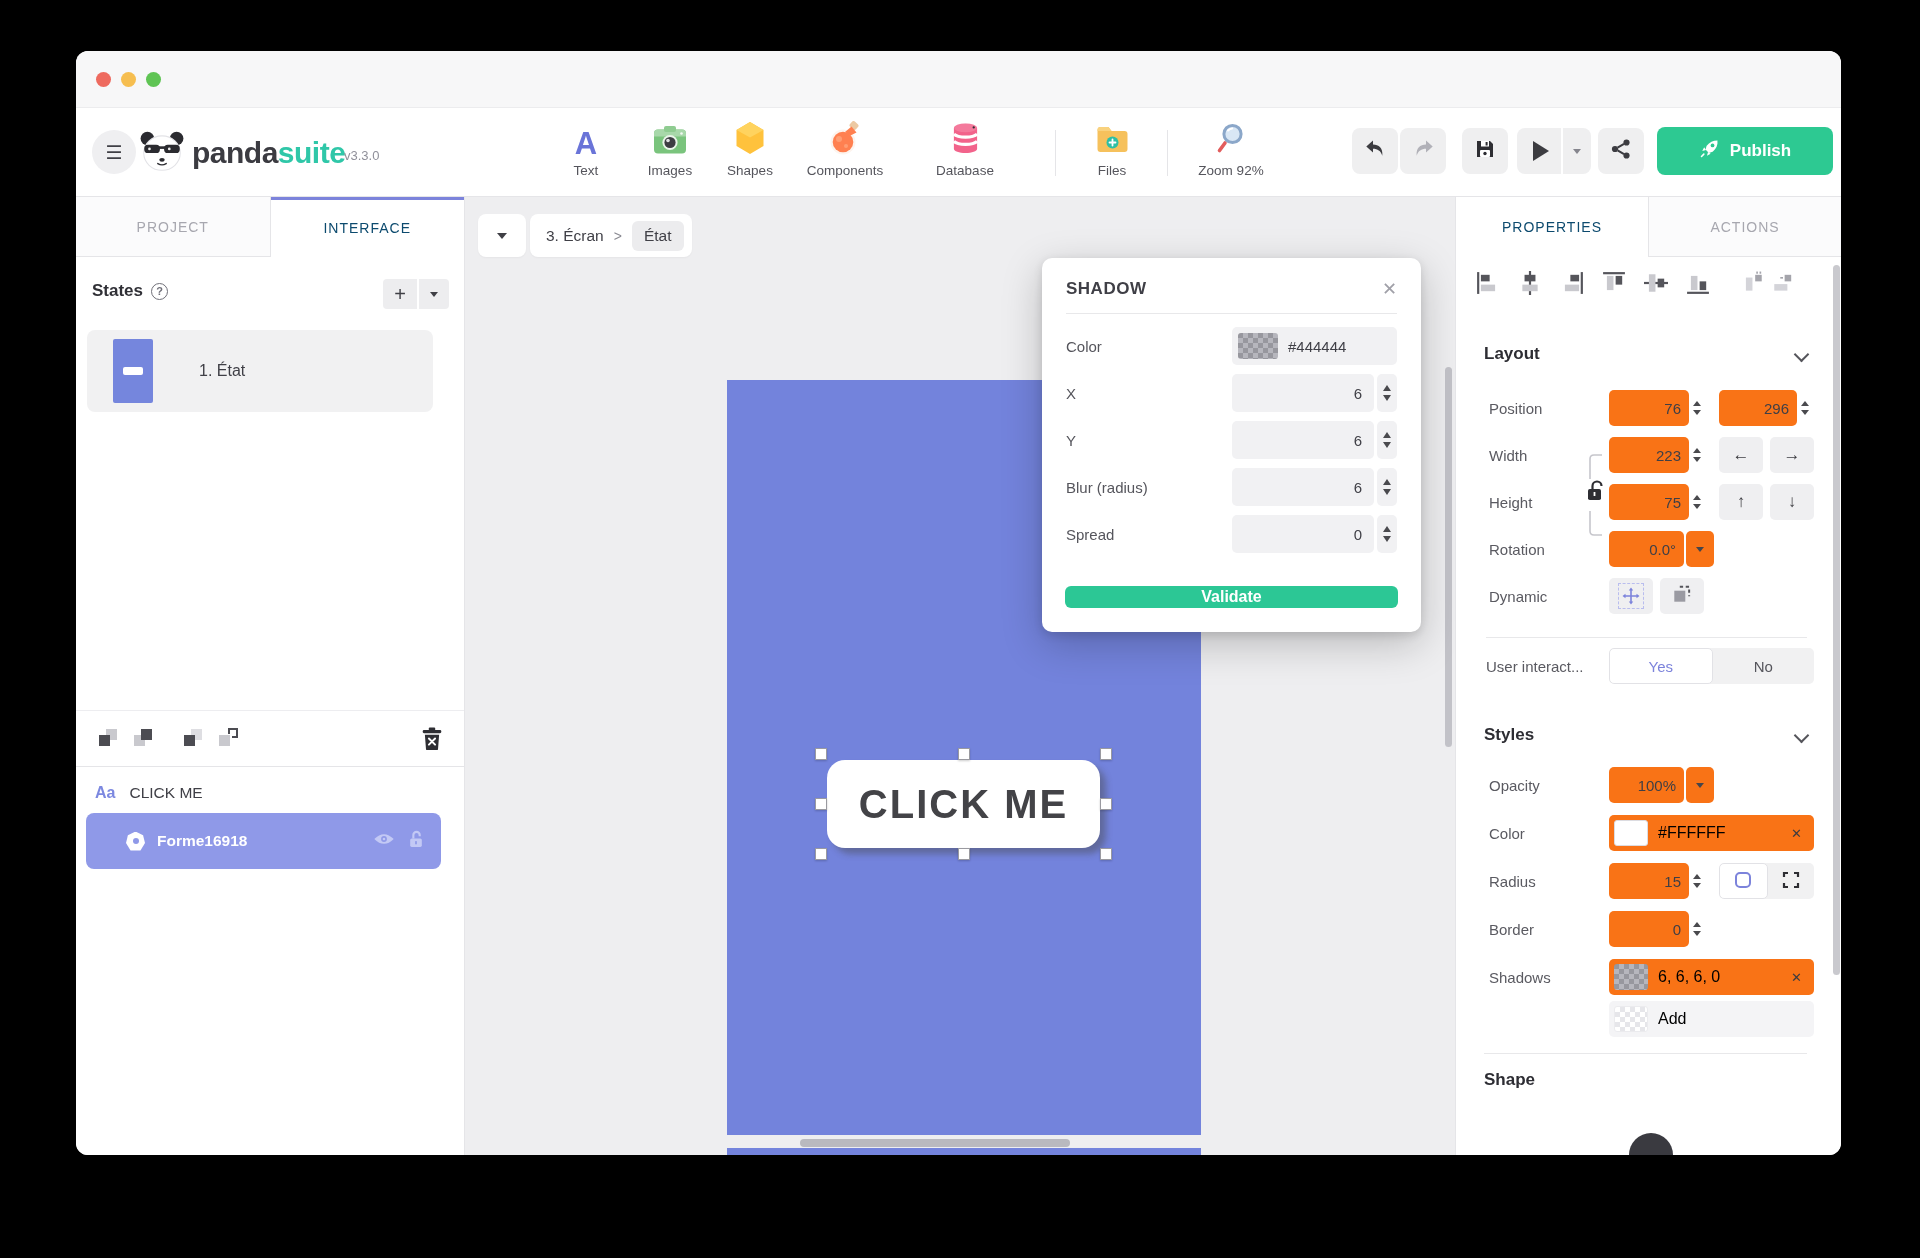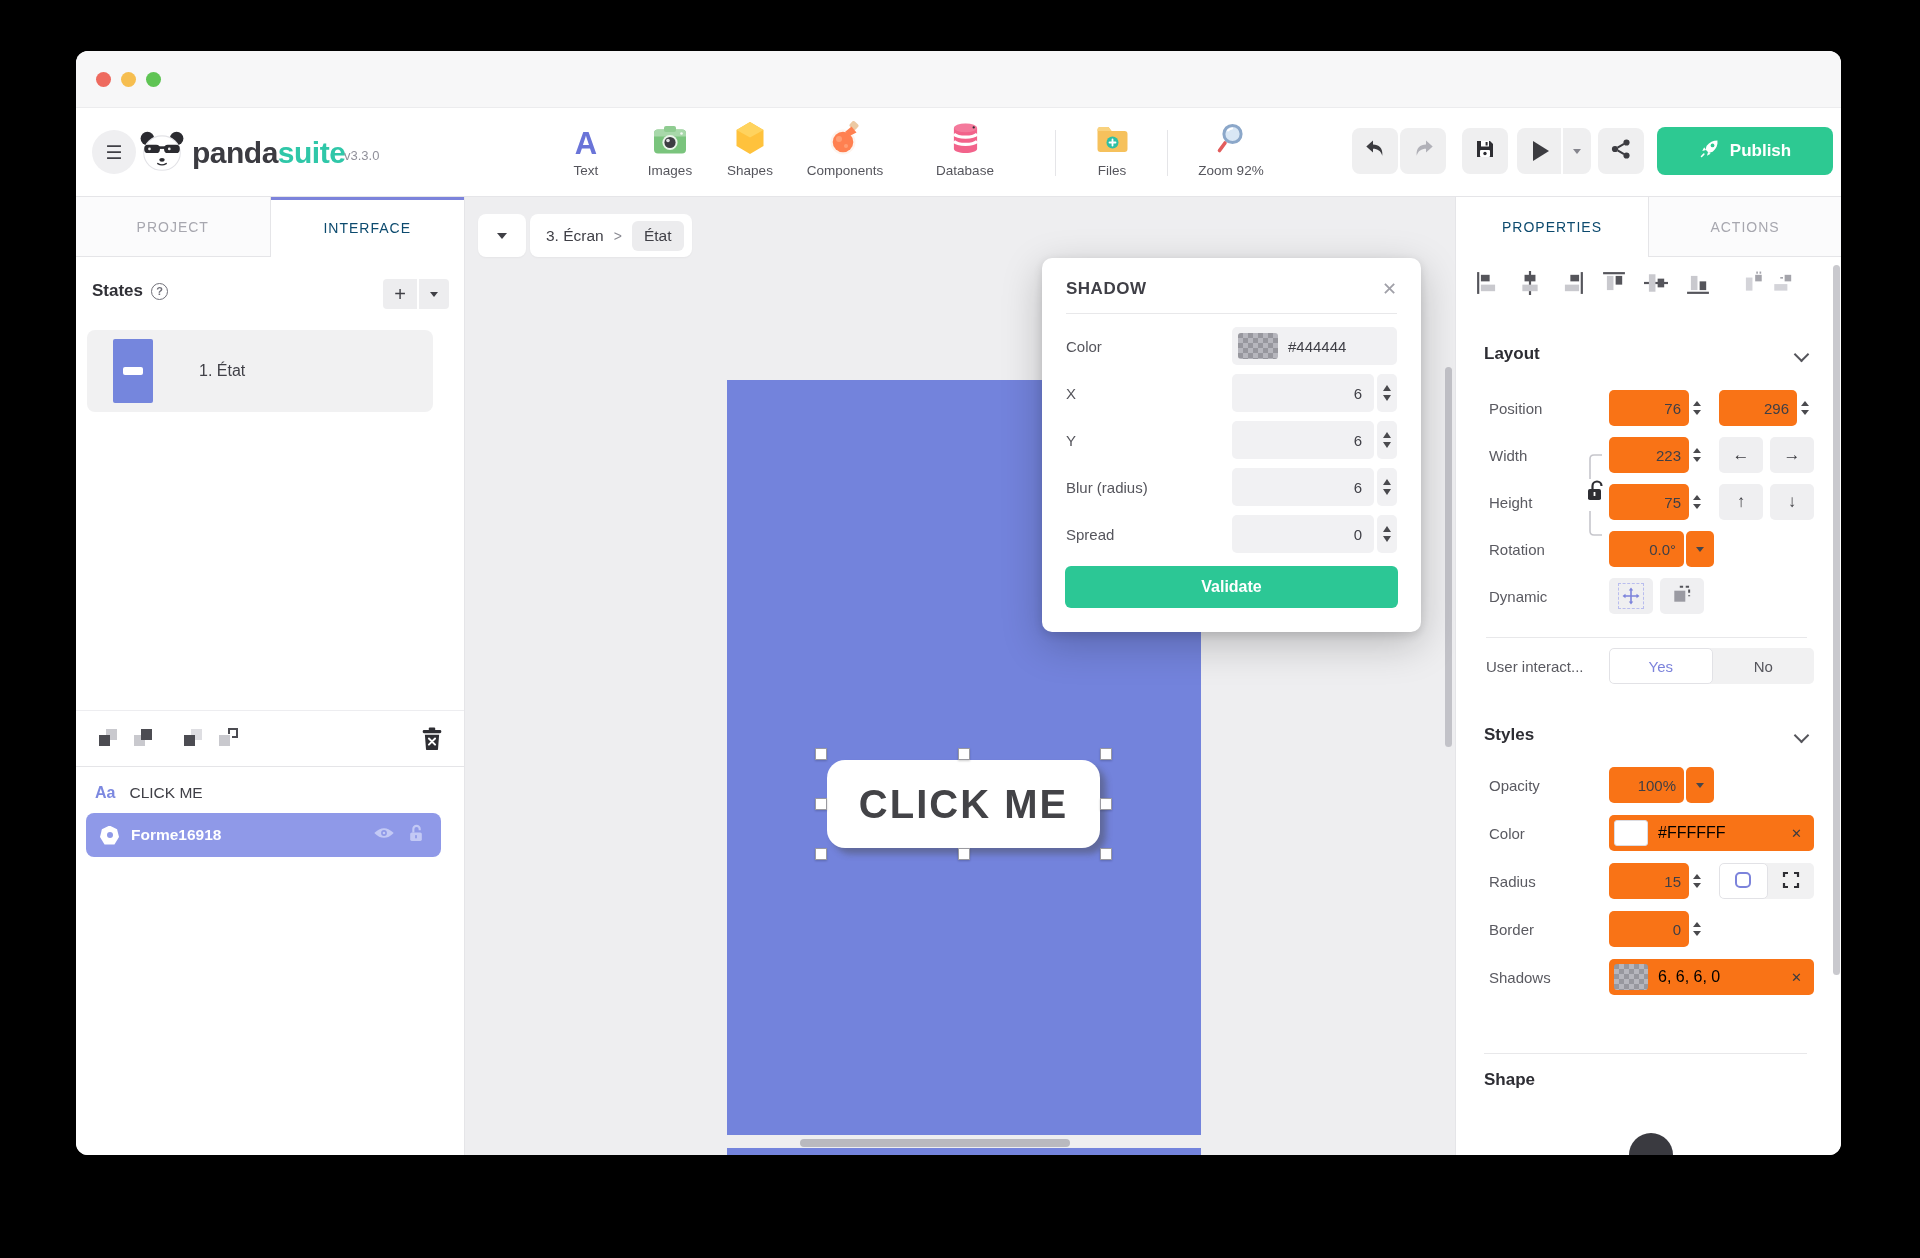--- a/index.html
+++ b/index.html
@@ -60,21 +60,21 @@
   .state-thumb { margin-left:26px; width:40px; height:64px; background:#7586dd; border-radius:2px; position:relative; }
   .state-thumb::after { content:""; position:absolute; left:10px; top:28px; width:20px; height:8px; background:#fff; border-radius:2px; }
   .state-label { margin-left:32px; font-size:16px; color:#3f3f46; }
 
   
   .layers-bar { left:0; top:513px; width:100%; height:57px; border-top:1px solid #ededf0; border-bottom:1px solid #e5e5e8; }
   .lb-icon { top:16px; width:24px; height:24px; cursor:pointer; }
   .layer-row1 { left:10px; top:578px; width:355px; height:36px; display:flex; align-items:center; cursor:pointer; }
   .aa { margin-left:9px; font-size:16px; font-weight:700; color:#7c88e0; }
   .layer1-label { margin-left:14px; font-size:15.5px; color:#3f3f46; }
-  .layer-row2 { left:10px; top:616px; width:355px; height:44px; background:#8f99e8; border-radius:8px; display:flex; align-items:center; cursor:pointer; }
+  .layer-row2 { left:10px; top:616px; width:355px; height:56px; background:#8f99e8; border-radius:8px; display:flex; align-items:center; cursor:pointer;padding-left:26px; }
   .shape-poly { margin-left:14px; width:19px; height:19px; background:#fff; position:relative;
                 clip-path:polygon(50% 0%,90% 20%,100% 60%,76% 100%,24% 100%,0% 60%,10% 20%); }
   .shape-poly::after { content:""; position:absolute; left:6.5px; top:6.5px; width:6px; height:6px; border-radius:50%; background:#8f99e8; }
   .layer2-label { margin-left:12px; font-size:15.5px; font-weight:700; color:#fff; flex:1; }
 
   
   .crumb-btn { left:13px; top:17px; width:48px; height:43px; background:#fff; border-radius:8px;
                display:flex; align-items:center; justify-content:center; cursor:pointer; box-shadow:0 1px 2px rgba(0,0,0,.04); }
   .crumb-pill { left:65px; top:17px; height:43px; background:#fff; border-radius:8px; display:flex; align-items:center;
                 padding:0 8px 0 16px; gap:10px; box-shadow:0 1px 2px rgba(0,0,0,.04); }
@@ -111,21 +111,21 @@
   .tri-d { width:0; height:0; border-left:4.5px solid transparent; border-right:4.5px solid transparent; border-top:6px solid #4a4a4e; }
   .swatch { width:40px; height:26px; border-radius:3px; }
   .checker-dark { background-color:#97979e;
     background-image:linear-gradient(45deg,#b6b6bd 25%,transparent 25%,transparent 75%,#b6b6bd 75%),
                      linear-gradient(45deg,#b6b6bd 25%,transparent 25%,transparent 75%,#b6b6bd 75%);
     background-size:10px 10px; background-position:0 0,5px 5px; }
   .checker-light { background-color:#fff; border:1px solid #ebebee;
     background-image:linear-gradient(45deg,#e6e6ea 25%,transparent 25%,transparent 75%,#e6e6ea 75%),
                      linear-gradient(45deg,#e6e6ea 25%,transparent 25%,transparent 75%,#e6e6ea 75%);
     background-size:10px 10px; background-position:0 0,5px 5px; }
-  .validate { position:absolute; left:23px; bottom:24px; width:333px; height:42px; background:#2cc795; border-radius:6px;
+  .validate { position:absolute; left:23px; bottom:24px; width:333px; height:22px; background:#2cc795; border-radius:6px;
               display:flex; align-items:center; justify-content:center; color:#fff; font-size:16px; font-weight:700; cursor:pointer; }
 
   
   .align-row { left:0; top:72px; width:100%; height:30px; }
   .al-icon { top:2px; width:24px; height:24px; cursor:pointer; }
   .rp-scroll { left:377px; top:68px; width:7px; height:710px; background:#c9c9ce; border-radius:4px; cursor:pointer; }
   .sec-head { font-size:17px; font-weight:700; color:#2d2d33; }
   .chev { width:11px; height:11px; border-right:2px solid #55555b; border-bottom:2px solid #55555b; transform:rotate(45deg); cursor:pointer; }
   .prow { position:absolute; height:36px; display:flex; align-items:center; }
   .plabel { position:absolute; left:33px; font-size:15px; color:#5a5a61; }
@@ -716,20 +716,26 @@
 
       <div class="prow" style="top:762px;left:0;right:0;">
         <span class="plabel">Shadows</span>
         <div class="p-field" style="left:153px;width:205px;padding:0 12px 0 5px;gap:10px;">
           <span class="swatch checker-dark" style="width:34px;height:26px;"></span>
           <span class="fval" style="flex:1;">6, 6, 6, 0</span>
           <span class="x-clear">✕</span>
         </div>
       </div>
 
+      <div class="prow" style="top:804px;left:0;right:0;">
+        <div class="p-field" style="left:153px;width:205px;padding:0 12px 0 5px;gap:10px;background:#f4f4f6;">
+          <span class="swatch checker-light" style="width:34px;height:26px;"></span>
+          <span class="fval">Add</span>
+        </div>
+      </div>
 
       <div class="rp-div" style="top:856px;left:28px;"></div>
 
       <div class="abs" style="left:28px;top:873px;">
         <span class="sec-head">Shape</span>
       </div>
 
       <div class="shape-peek"></div>
     </div>
   </div>

